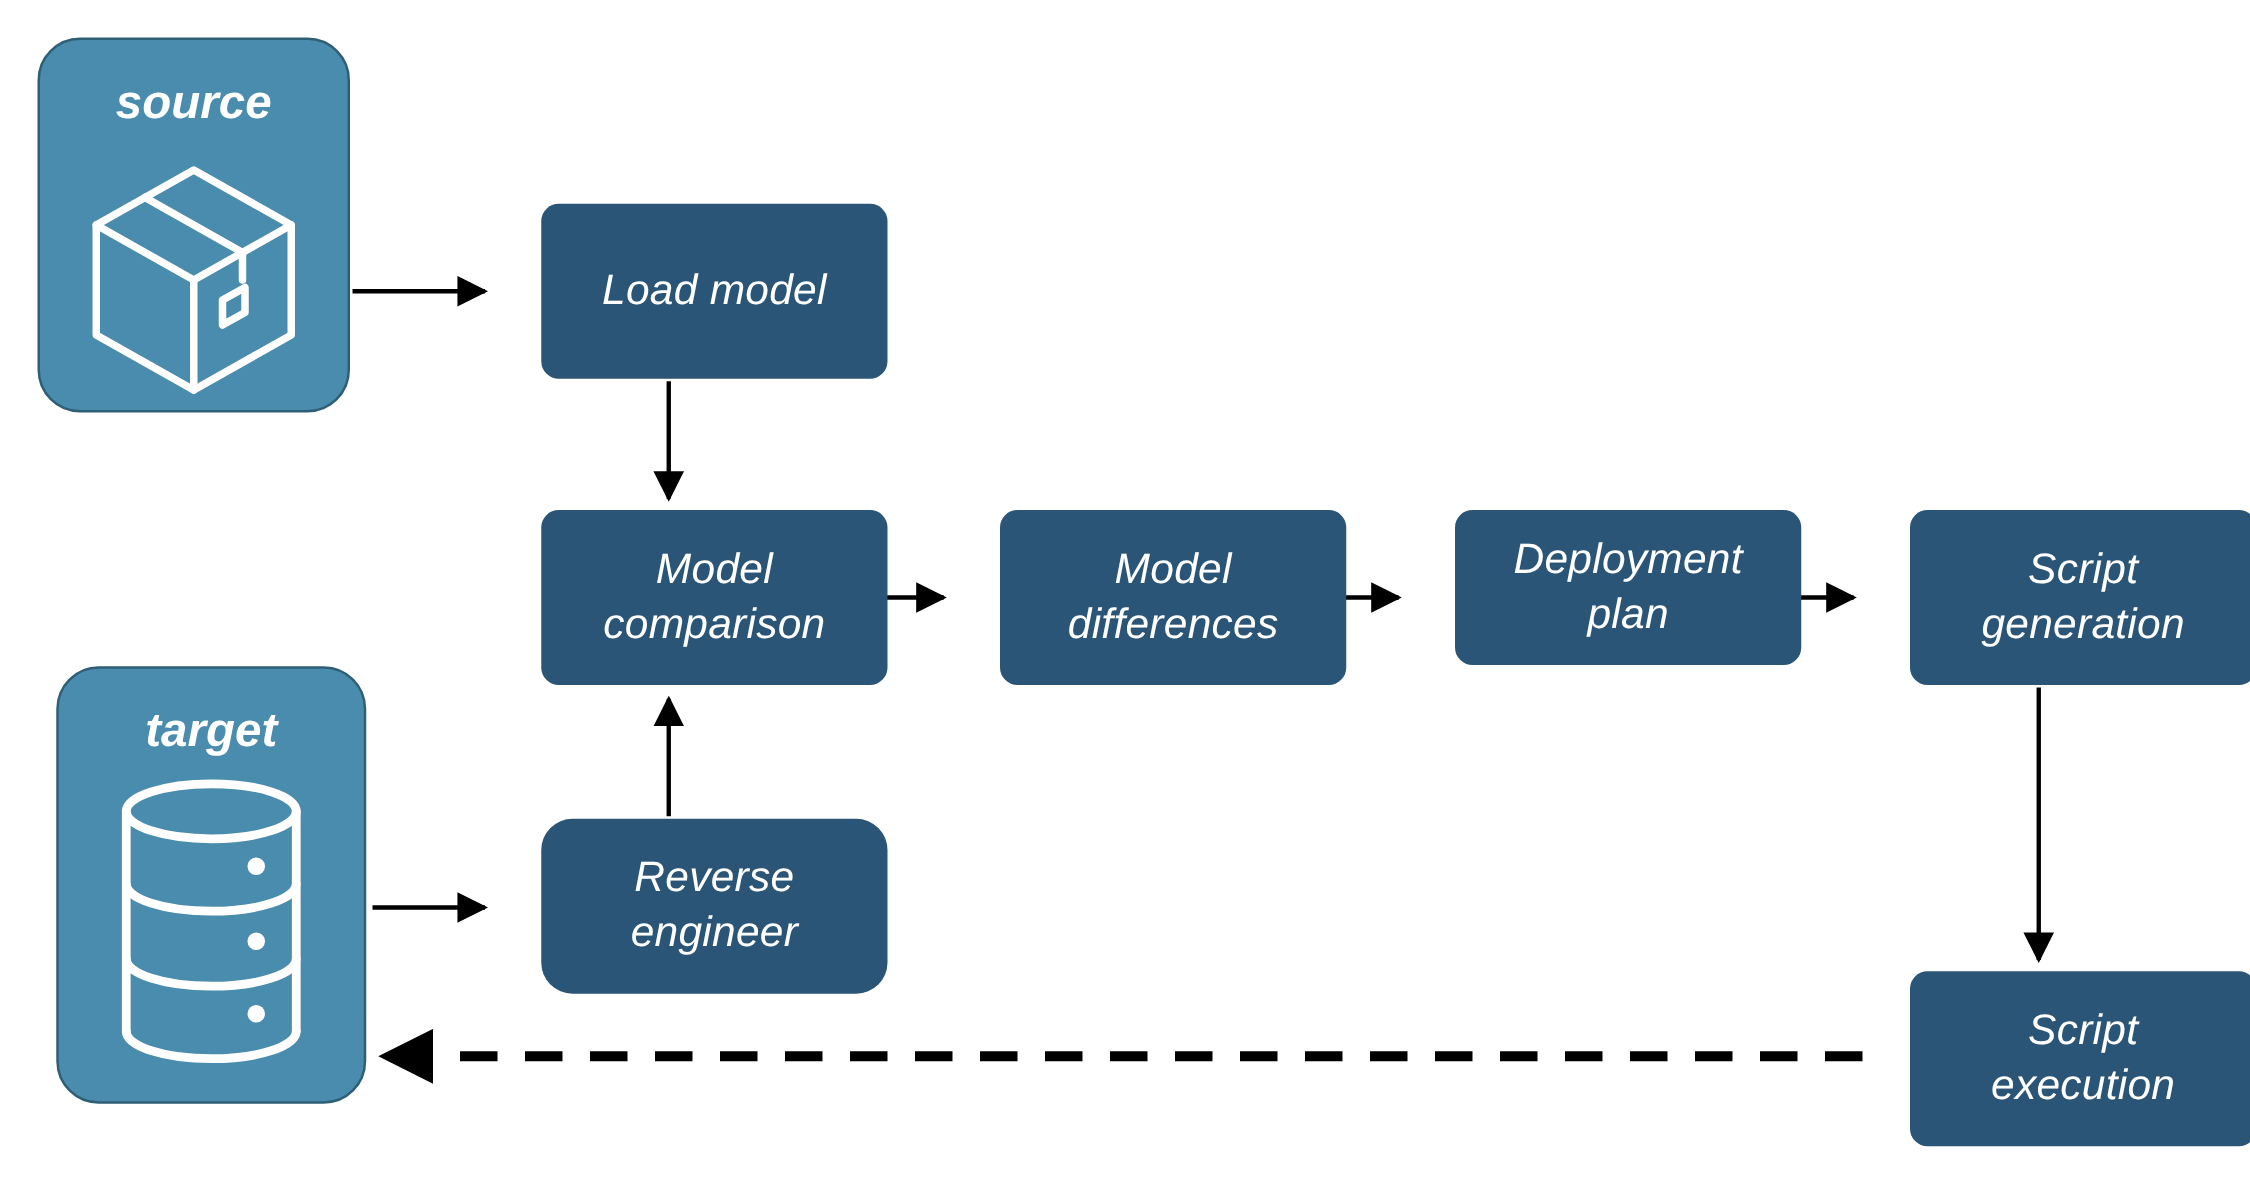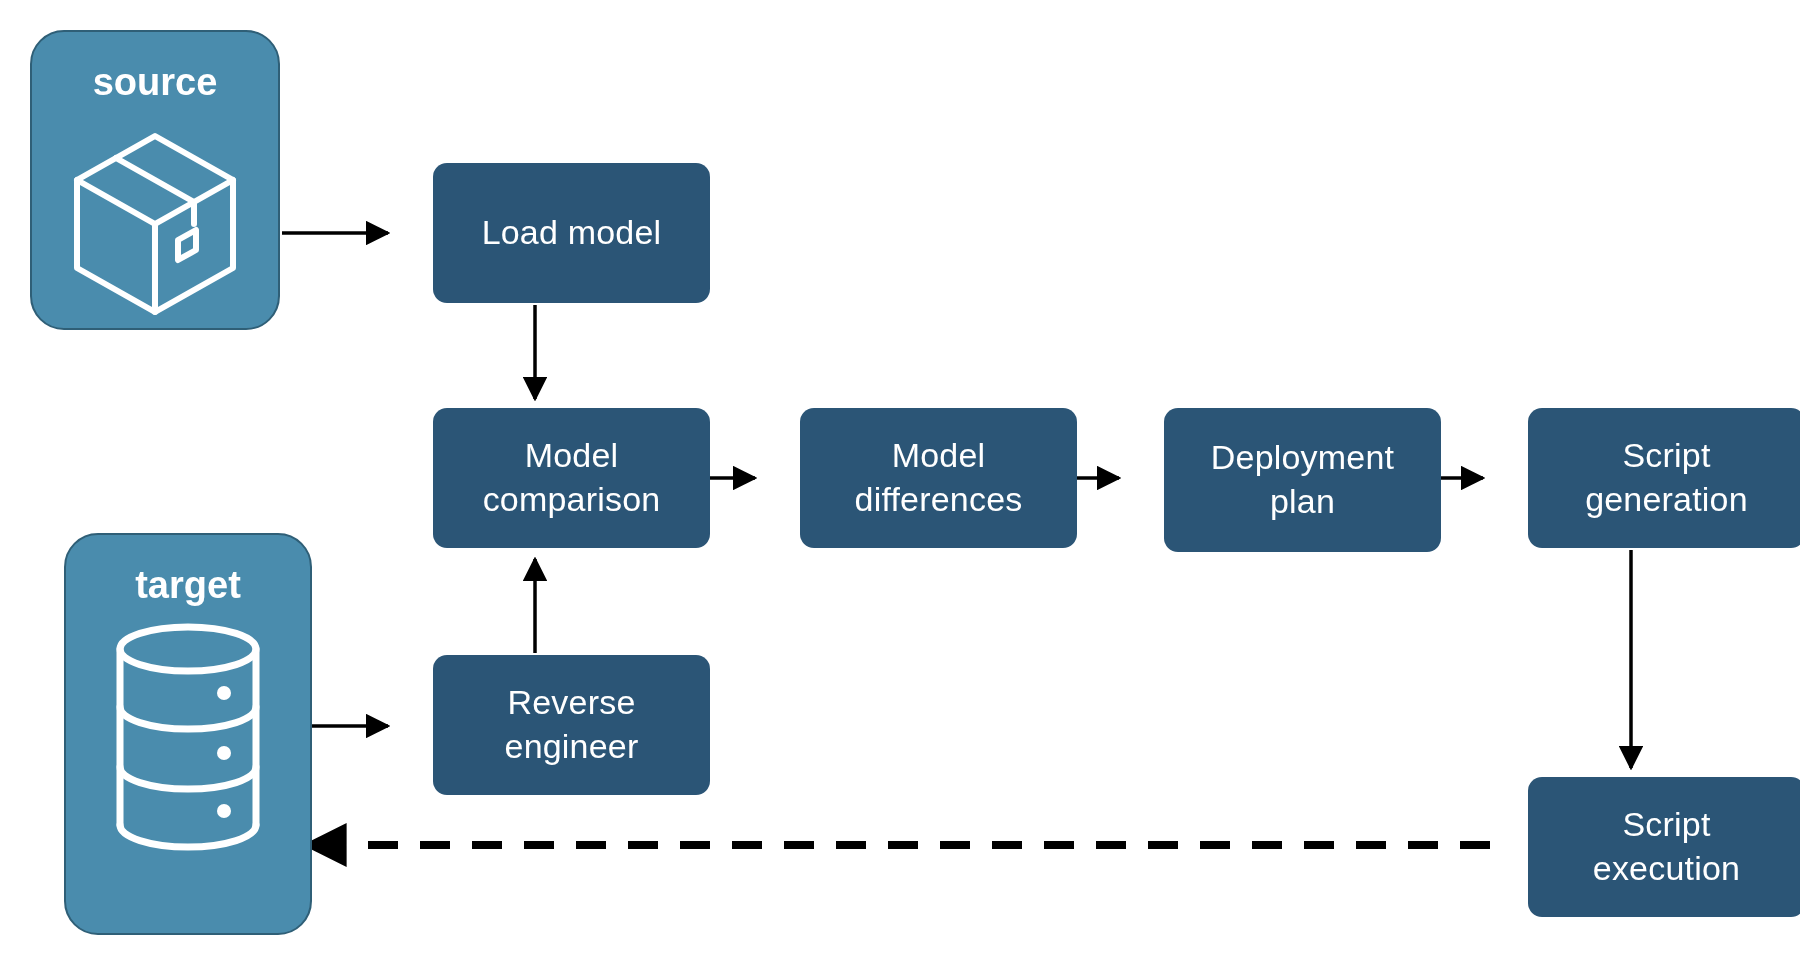--- a/index.html
+++ b/index.html
@@ -9,20 +9,21 @@
   }
   body {
     font-family: "Liberation Sans", sans-serif;
   }
   #canvas {
     position: relative;
     width: 1800px;
     height: 959px;
     background: #ffffff;
     overflow: hidden;
+    font-style: italic;
   }
   #edges {
     position: absolute;
     left: 0;
     top: 0;
     width: 1800px;
     height: 959px;
     pointer-events: none;
   }
   .node {
@@ -115,21 +116,21 @@
 
           <path d="M51 30 L129 74"></path>
           <path d="M129 74 L129 96"></path>
 
           <path d="M113 112 L131 102 L131 122 L113 132 Z"></path>
         </g>
       </svg>
     </div>
   </div>
 
-  <div class="node endpoint" style="left:64px; top:533px; width:248px; height:402px;">
+  <div class="node endpoint" style="left:45px; top:533px; width:248px; height:350px;">
     <div class="endpoint-label" style="top:26px;">target</div>
     <div class="endpoint-icon" style="top:86px;">
       <svg width="160" height="232" viewBox="0 0 160 232" aria-hidden="true">
         <g fill="none" stroke="#ffffff" stroke-width="7" stroke-linejoin="round" stroke-linecap="round">
 
           <ellipse cx="80" cy="28" rx="68" ry="22"></ellipse>
 
           <path d="M12 28 L12 204"></path>
           <path d="M148 28 L148 204"></path>
 
@@ -146,25 +147,25 @@
   </div>
 
   <div class="node proc" style="left:397px; top:163px; width:277px; height:140px;">Load model</div>
 
   <div class="node proc" style="left:397px; top:408px; width:277px; height:140px;">Model
 comparison</div>
 
   <div class="node proc" style="left:764px; top:408px; width:277px; height:140px;">Model
 differences</div>
 
-  <div class="node proc" style="left:1128px; top:408px; width:277px; height:144px;">Deployment
+  <div class="node proc" style="left:1128px; top:408px; width:277px; height:124px;">Deployment
 plan</div>
 
   <div class="node proc" style="left:1492px; top:408px; width:277px; height:140px;">Script
 generation</div>
 
-  <div class="node proc" style="left:397px; top:655px; width:277px; height:140px;">Reverse
+  <div class="node proc" style="left:397px; top:655px; width:277px; height:140px;border-radius:25px;">Reverse
 engineer</div>
 
   <div class="node proc" style="left:1492px; top:777px; width:277px; height:140px;">Script
 execution</div>
 
 </div>
 
 </body></html>

